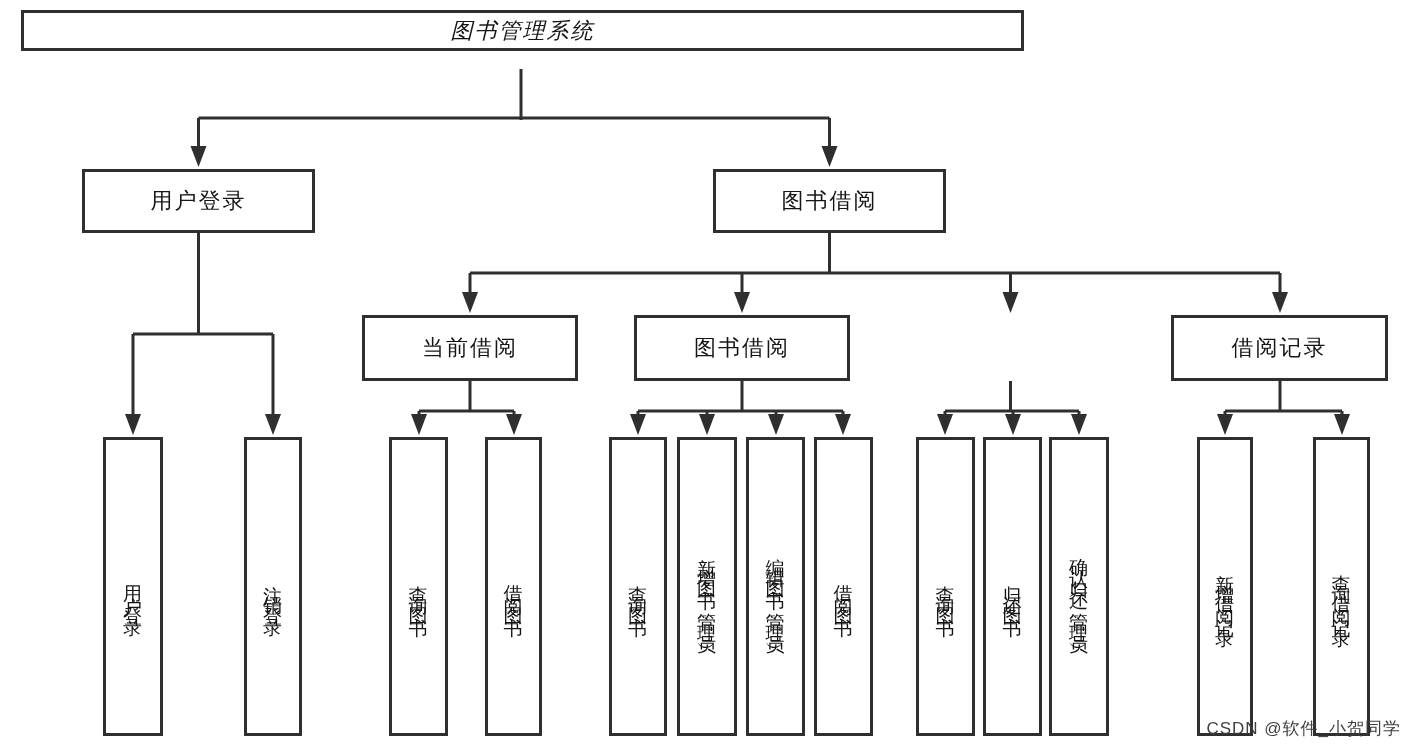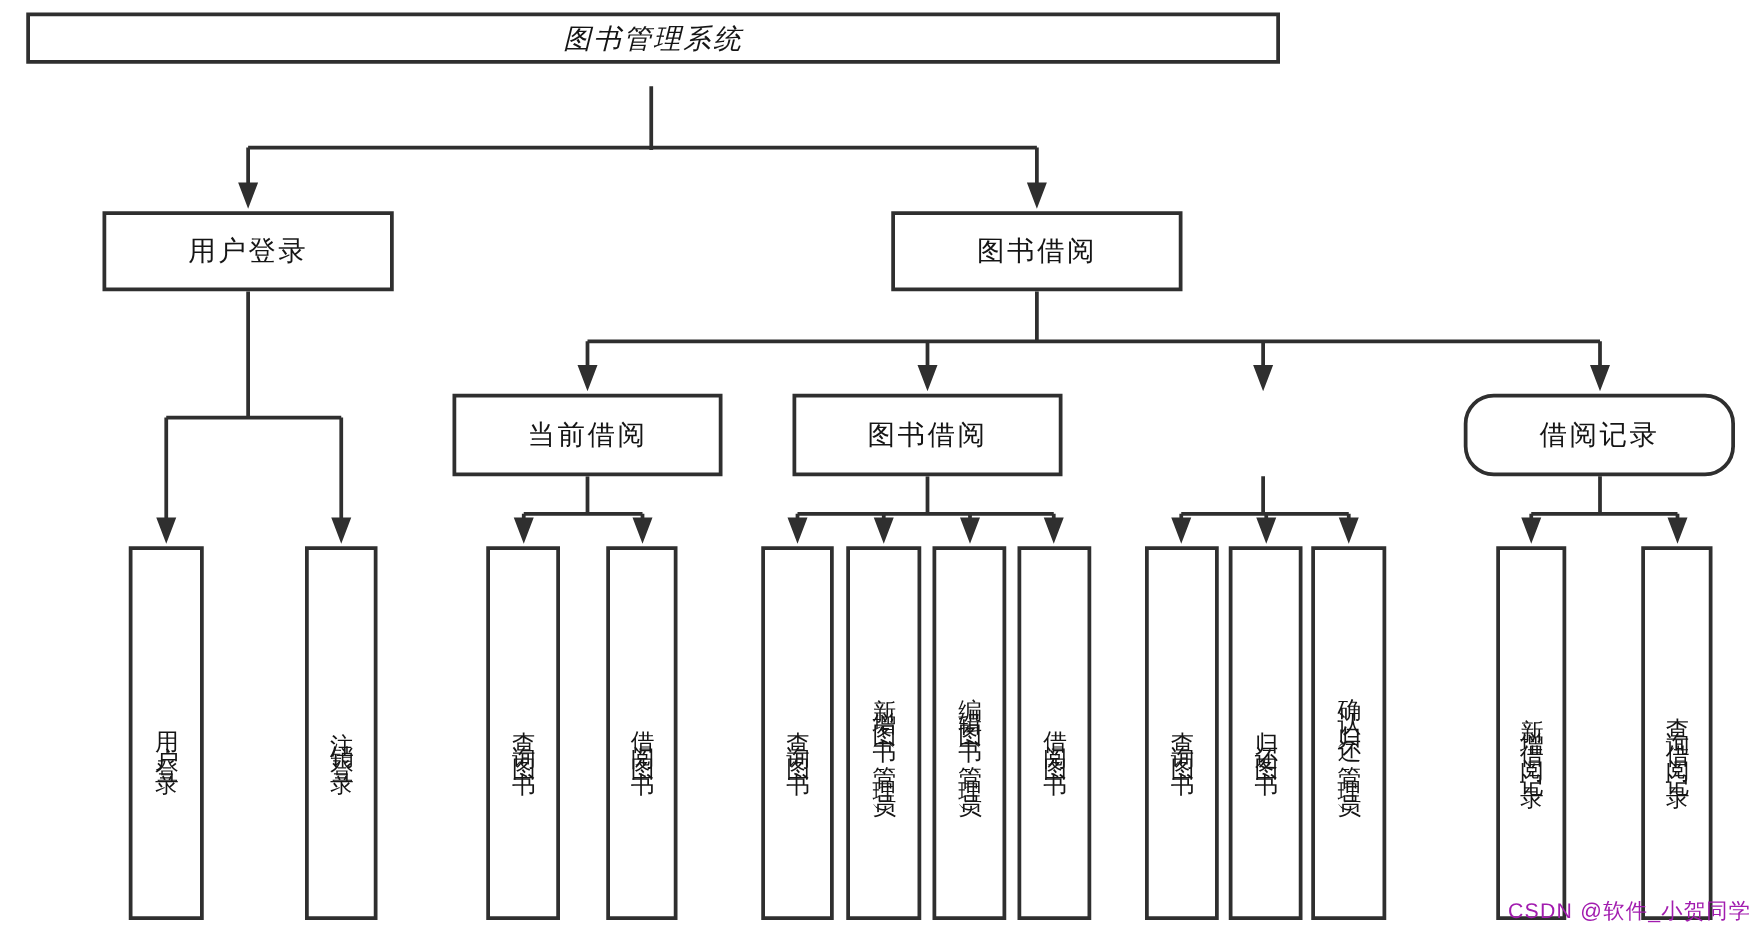--- a/index.html
+++ b/index.html
@@ -18,21 +18,21 @@
   .l2{top:169px;width:233px;height:64px;}
   .l3{top:315px;height:66px;}
   .leaf{top:437px;height:299px;}
   .vtext{
     writing-mode:vertical-rl;text-orientation:mixed;
     font-size:19px;letter-spacing:11px;line-height:1;margin-bottom:-11px;
     color:#151515;white-space:nowrap;
   }
   .watermark{
     position:absolute;right:4px;bottom:7px;z-index:5;
-    font-size:17px;letter-spacing:1px;color:#a21caf;white-space:nowrap;text-align:center;
+    font-size:17px;letter-spacing:1px;color:#404040;white-space:nowrap;text-align:center;
   }
 </style>
 </head>
 <body>
 
 <div class="stage">
 
   <svg class="wires" viewBox="0 0 1405 747" aria-hidden="true">
 
     <path fill="none" stroke="#2f2f2f" stroke-width="3" d="M521,69 V120
@@ -68,21 +68,21 @@
          M1334,414 L1350,414 L1342,435 Z"></path>
   </svg>
 
   <div class="box root h">图书管理系统</div>
 
   <div class="box l2 h" style="left:82px;">用户登录</div>
   <div class="box l2 h" style="left:713px;">图书借阅</div>
 
   <div class="box l3 h" style="left:362px;width:216px;">当前借阅</div>
   <div class="box l3 h" style="left:634px;width:216px;text-align:center;">图书借阅</div>
-  <div class="box l3 h" style="left:1171px;width:217px;border-radius:24px;">借阅记录</div>
+  <div class="box l3 h" style="left:1171px;width:217px;">借阅记录</div>
 
   <div class="box leaf" style="left:103px;width:60px;">
     <span class="vtext">用户登录</span>
   </div>
   <div class="box leaf" style="left:244px;width:58px;">
     <span class="vtext">注销登录</span>
   </div>
 
   <div class="box leaf" style="left:389px;width:59px;">
     <span class="vtext">查询图书</span>

